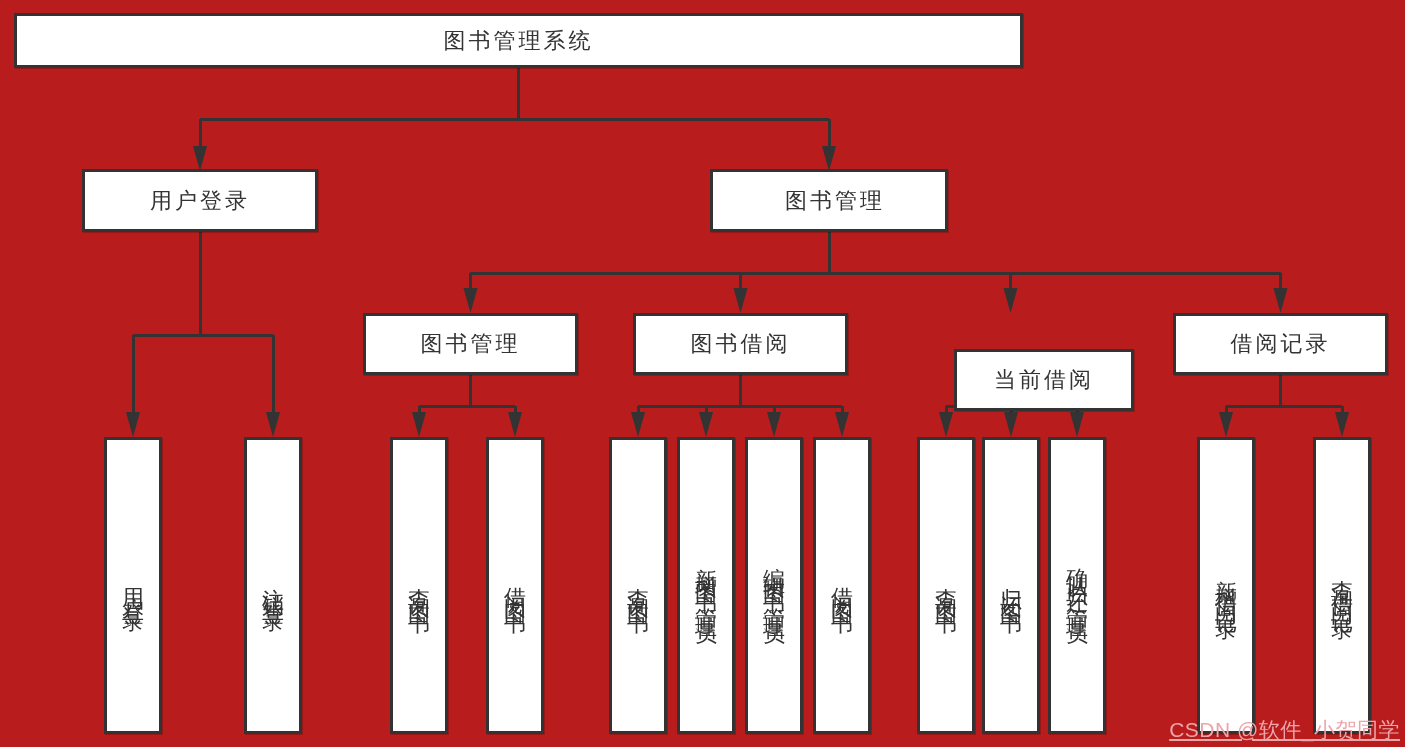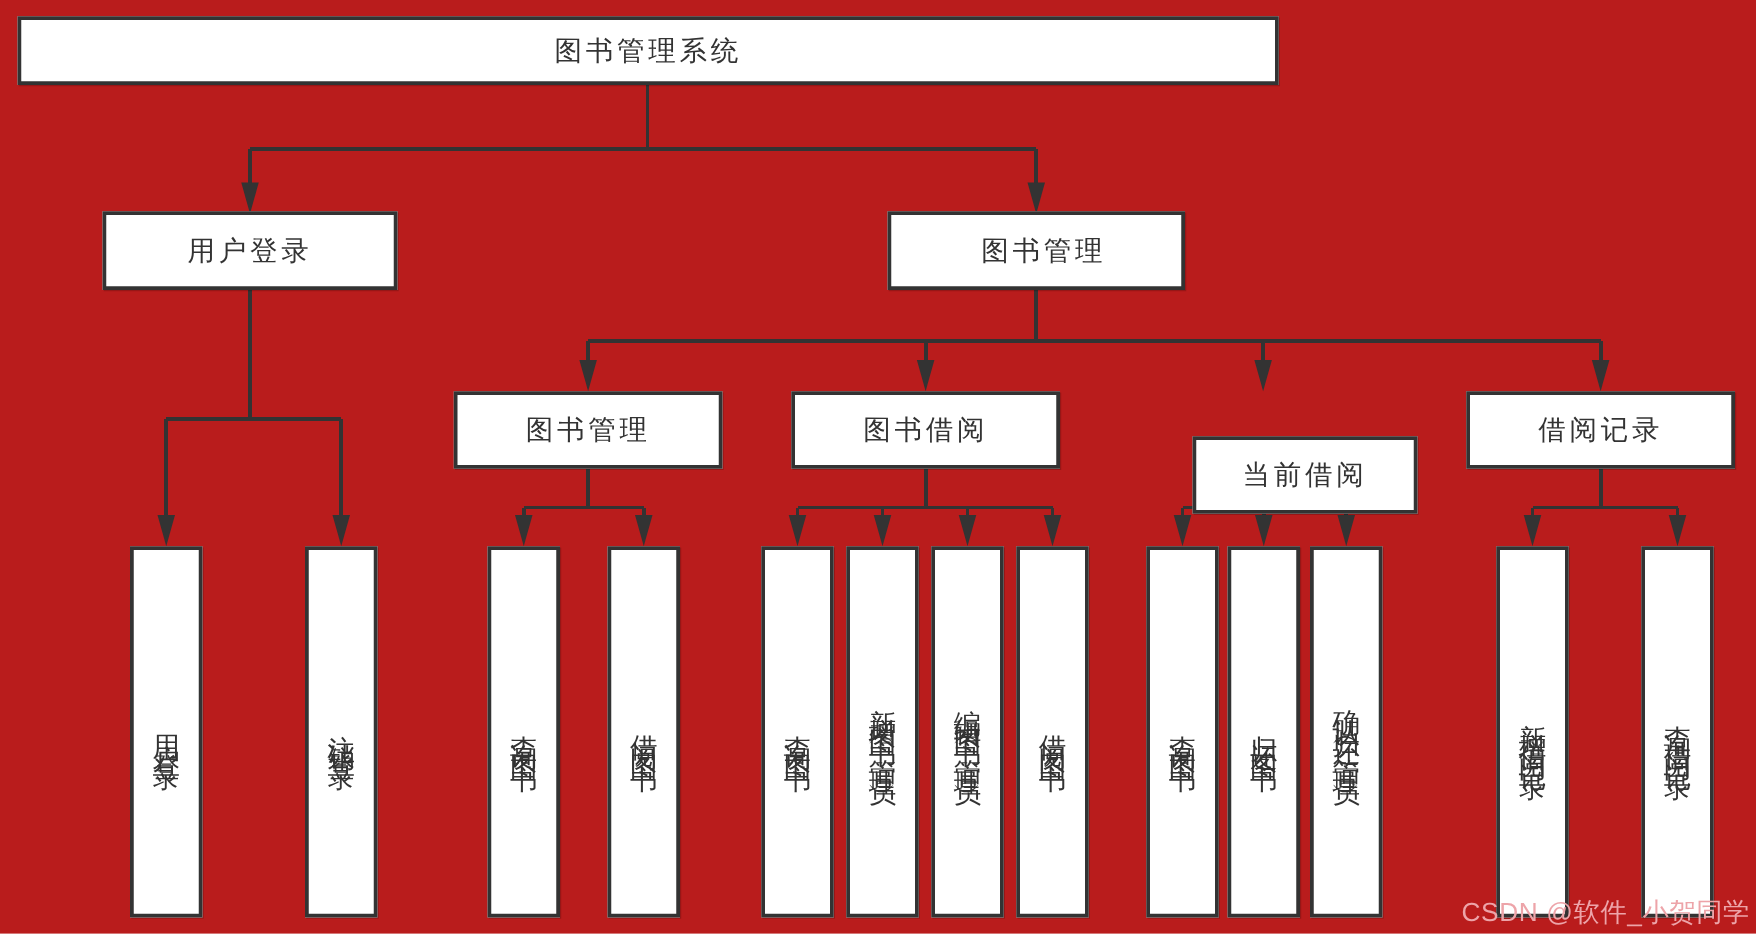--- a/index.html
+++ b/index.html
@@ -53,20 +53,21 @@
     white-space: nowrap;
   }
   #watermark {
     position: absolute;
     top: 716px;
     right: 5px;
     font-size: 21px;
     letter-spacing: 0.5px;
     white-space: nowrap;
     z-index: 10;
+    text-decoration: underline;
   }
 </style>
 </head>
 <body>
 
 <div id="stage">
 
   <svg id="wires" xmlns="http://www.w3.org/2000/svg" viewBox="0 0 1405 747">
 
     <g>

